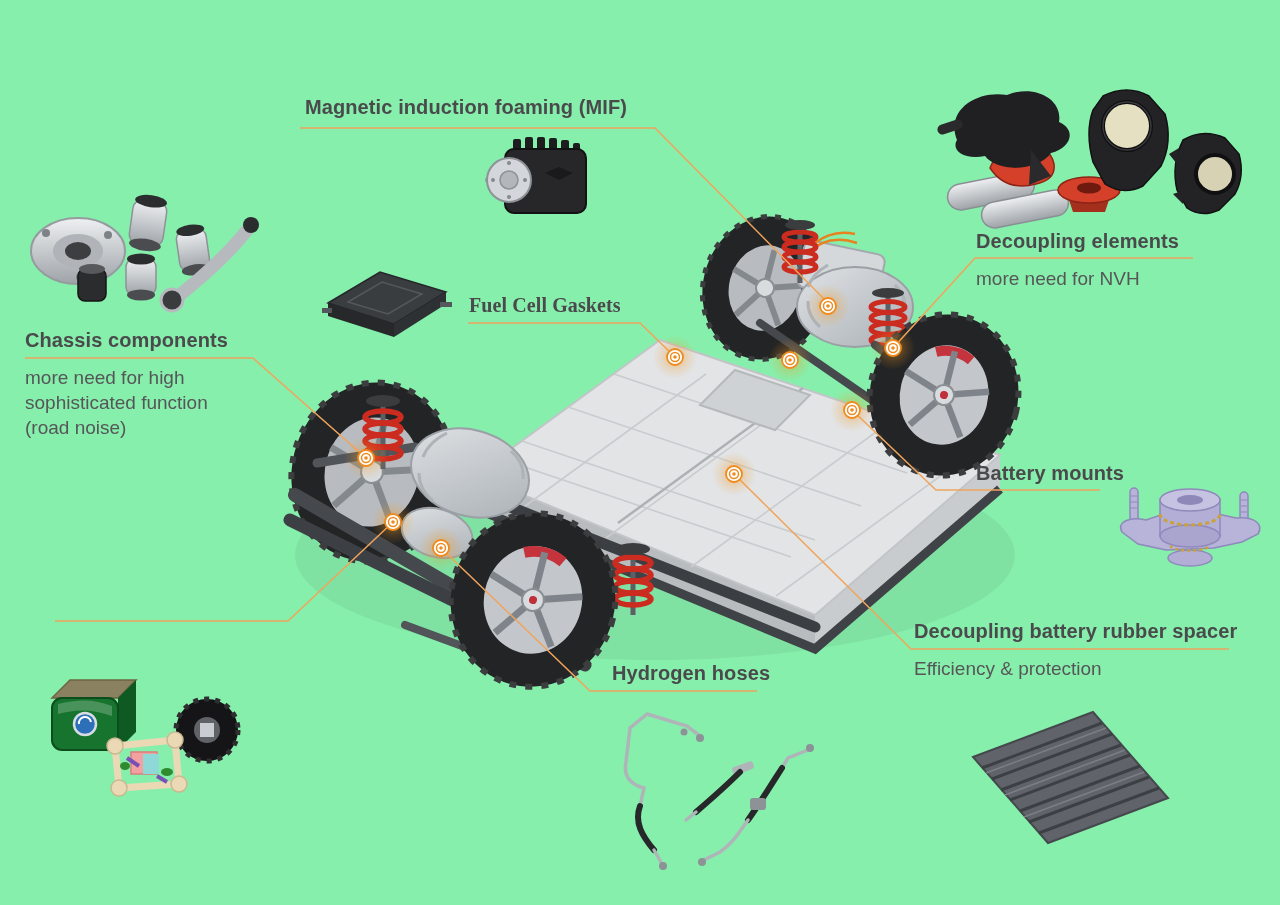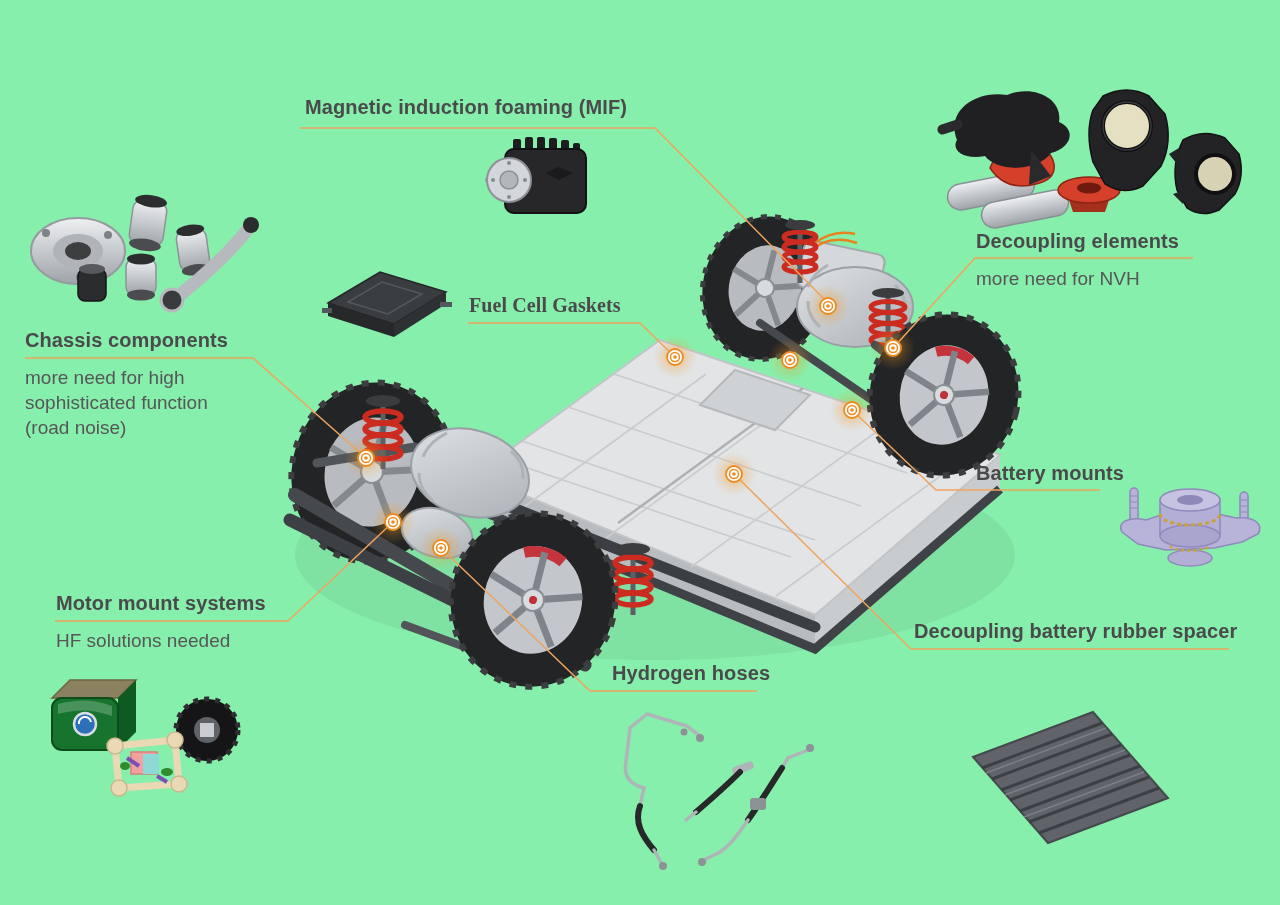--- a/index.html
+++ b/index.html
@@ -441,25 +441,22 @@
     <div class="callout" id="co-chassis">
       <div class="c-title">Chassis components</div>
       <div class="c-sub">more need for high sophisticated function (road noise)</div>
     </div>
     <div class="callout" id="co-fuelcell">
       <div class="c-title">Fuel Cell Gaskets</div>
     </div>
     <div class="callout" id="co-battmounts">
       <div class="c-title">Battery mounts</div>
     </div>
-    <div class="callout" id="co-motormounts">
-      <div class="c-title">Motor mount systems</div>
-      <div class="c-sub">HF solutions needed</div>
-    </div>
     <div class="callout" id="co-hydrogen">
       <div class="c-title">Hydrogen hoses</div>
     </div>
     <div class="callout" id="co-isolation">
       <div class="c-title">Decoupling battery rubber spacer</div>
+      <div class="c-sub">Efficiency &amp; protection</div>
     </div>
   </div>
 
 </div>
 
 </body></html>

